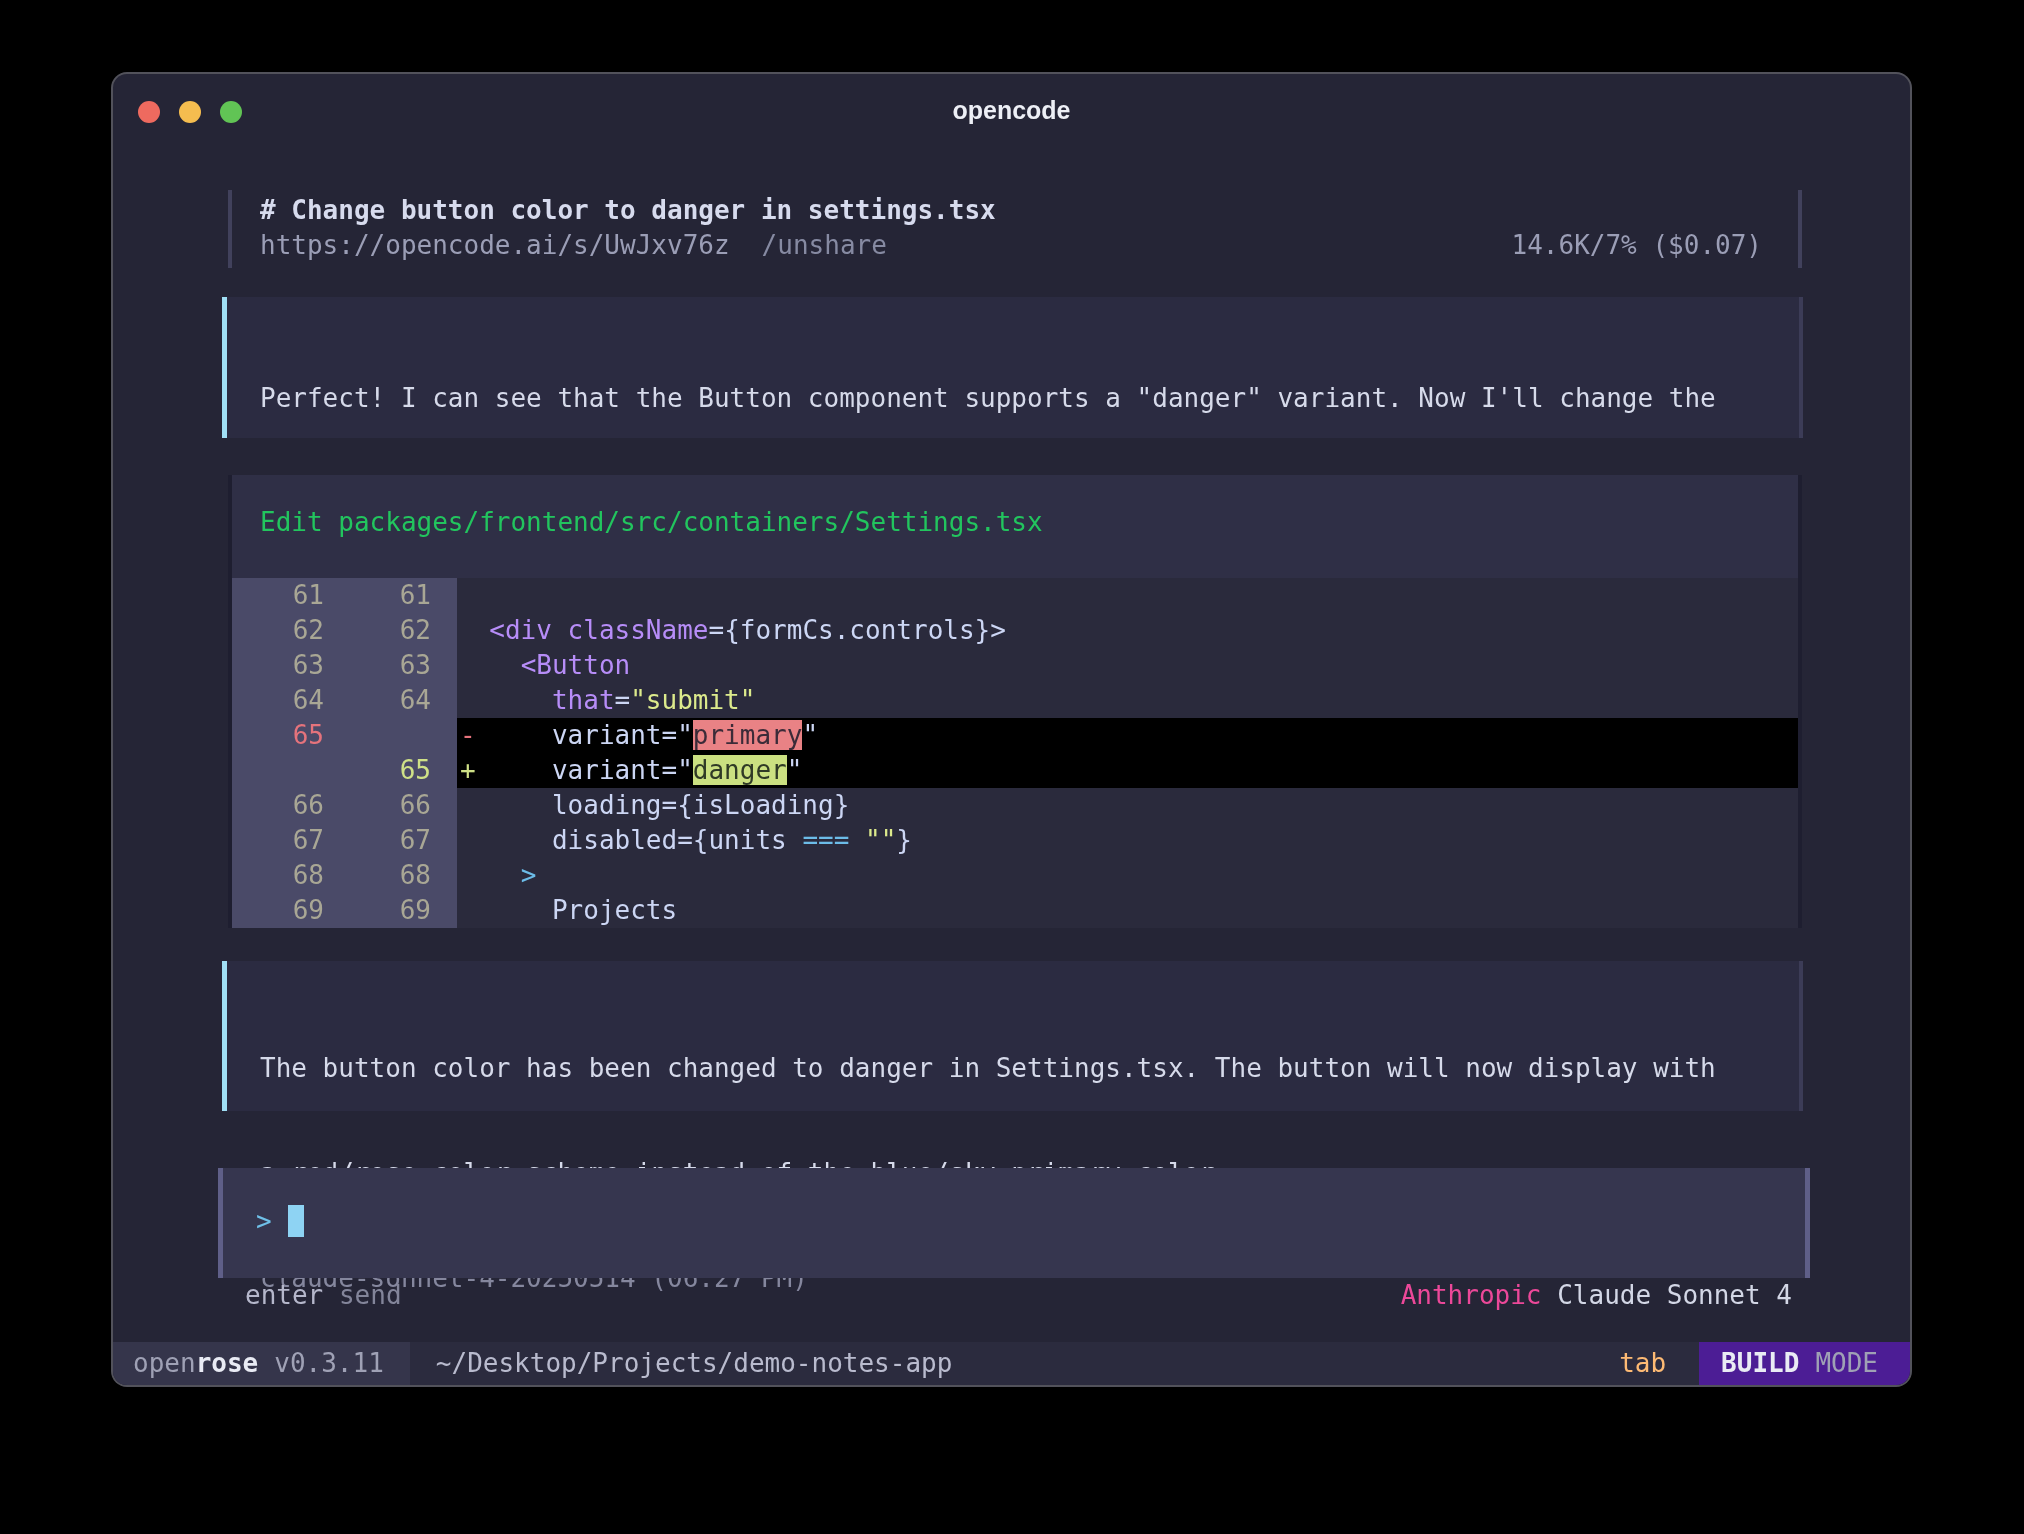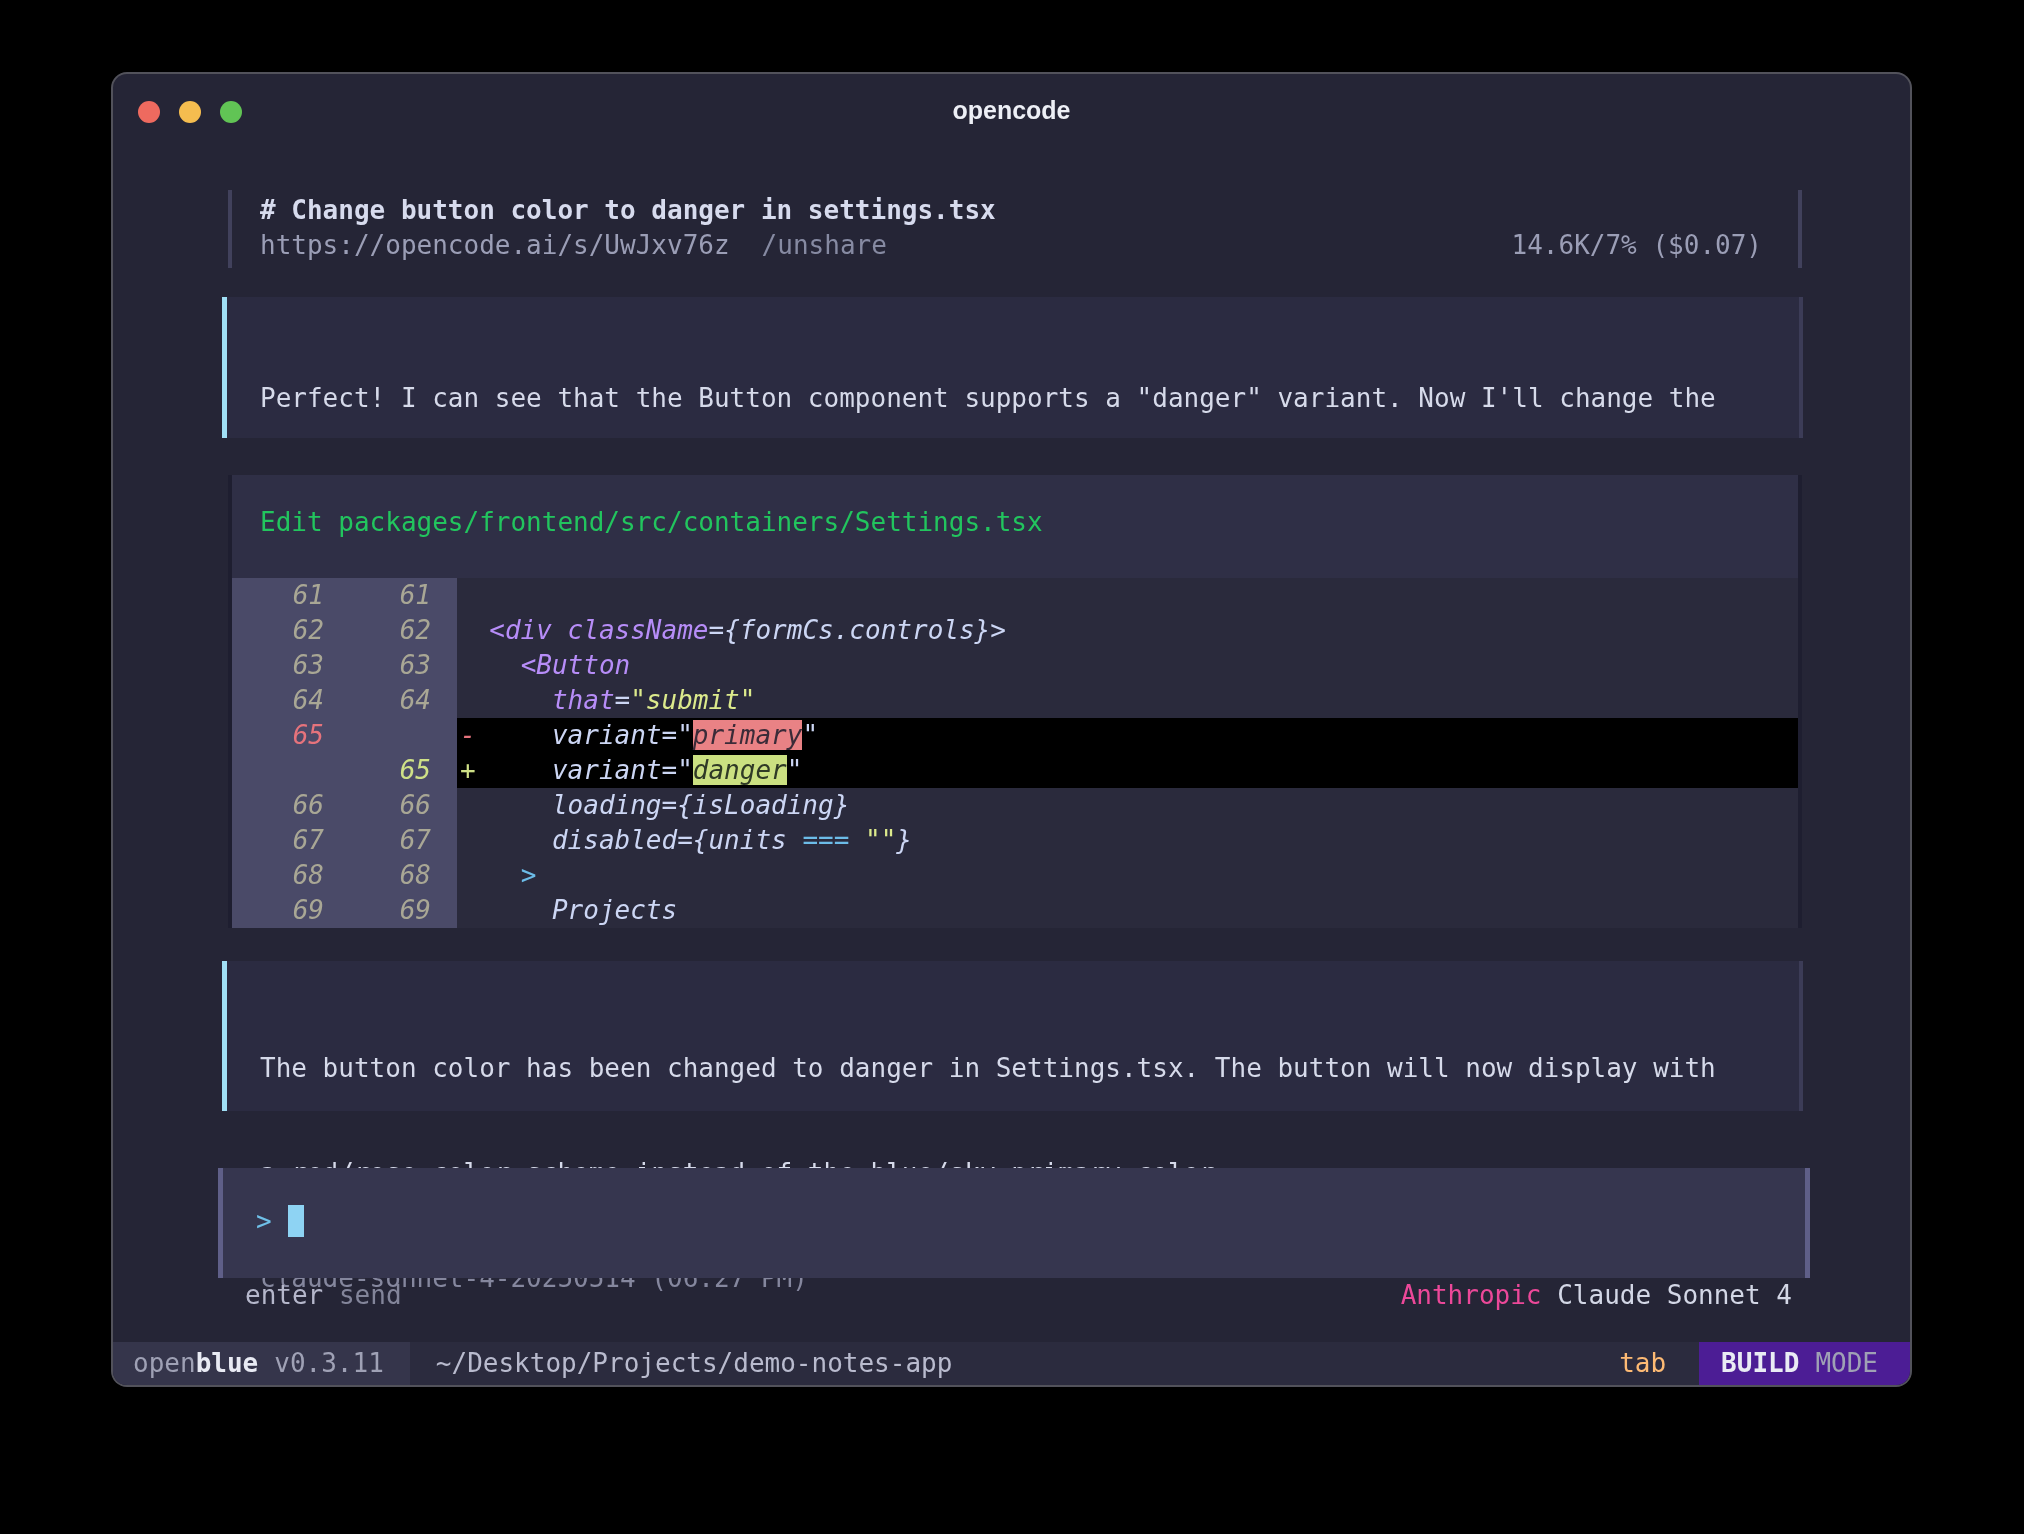--- a/index.html
+++ b/index.html
@@ -49,21 +49,21 @@
   
   .edit-block{
     position:absolute;top:401px;left:115px;width:1574px;height:453px;
     background:#2f2f46;border-left:4px solid #1e1e30;border-right:4px solid #1e1e30;
     box-sizing:border-box;overflow:hidden;
   }
   .edit-header{
     padding:30px 0 0 28px;font-size:26px;line-height:35px;color:#22c55e;white-space:pre;
   }
   .diff{margin-top:38px;}
-  .drow{display:flex;height:35px;background:#2a2a3c;font-size:26px;line-height:35px;font-style:italic;}
+  .drow{display:flex;height:35px;background:#2a2a3c;font-size:26px;line-height:35px;}
   .drow.del,.drow.add{background:#000000;}
   .gutter{flex:none;width:225px;background:#4a4a68;display:flex;box-sizing:border-box;}
   .gnum{display:inline-block;text-align:right;color:#a9a795;white-space:pre;}
   .gnum.old{width:92px;}
   .gnum.new{width:107px;}
   .drow.del .gnum.old{color:#e5737c;}
   .drow.add .gnum.new{color:#cfe187;}
   .codecell{flex:1;position:relative;}
   .marker{position:absolute;left:3px;top:0;}
   .drow.del .marker{color:#e5737c;}
@@ -255,20 +255,20 @@
     <span class="prompt">&gt;</span><span class="cursor"></span>
   </div>
 
   <div class="hints">
     <span class="hint-key">enter</span><span class="hint-action"> </span><span class="hint-action">send</span>
     <span class="spacer"></span>
     <span class="model-provider">Anthropic</span><span class="model-name"> </span><span class="model-name">Claude Sonnet 4</span>
   </div>
 
   <div class="statusbar">
-    <span class="sb-left"><span class="sb-app"><span>open</span><b>blue</b></span><span class="sb-version">v0.3.11</span></span>
+    <span class="sb-left"><span class="sb-app"><span>open</span><b>rose</b></span><span class="sb-version">v0.3.11</span></span>
     <span class="sb-path">~/Desktop/Projects/demo-notes-app</span>
     <span class="sb-spacer"></span>
     <span class="sb-tab">tab</span>
     <span class="sb-mode"><span class="mode-bold">BUILD</span><span class="mode-rest">MODE</span></span>
   </div>
 
 </div>
 
 </body></html>

